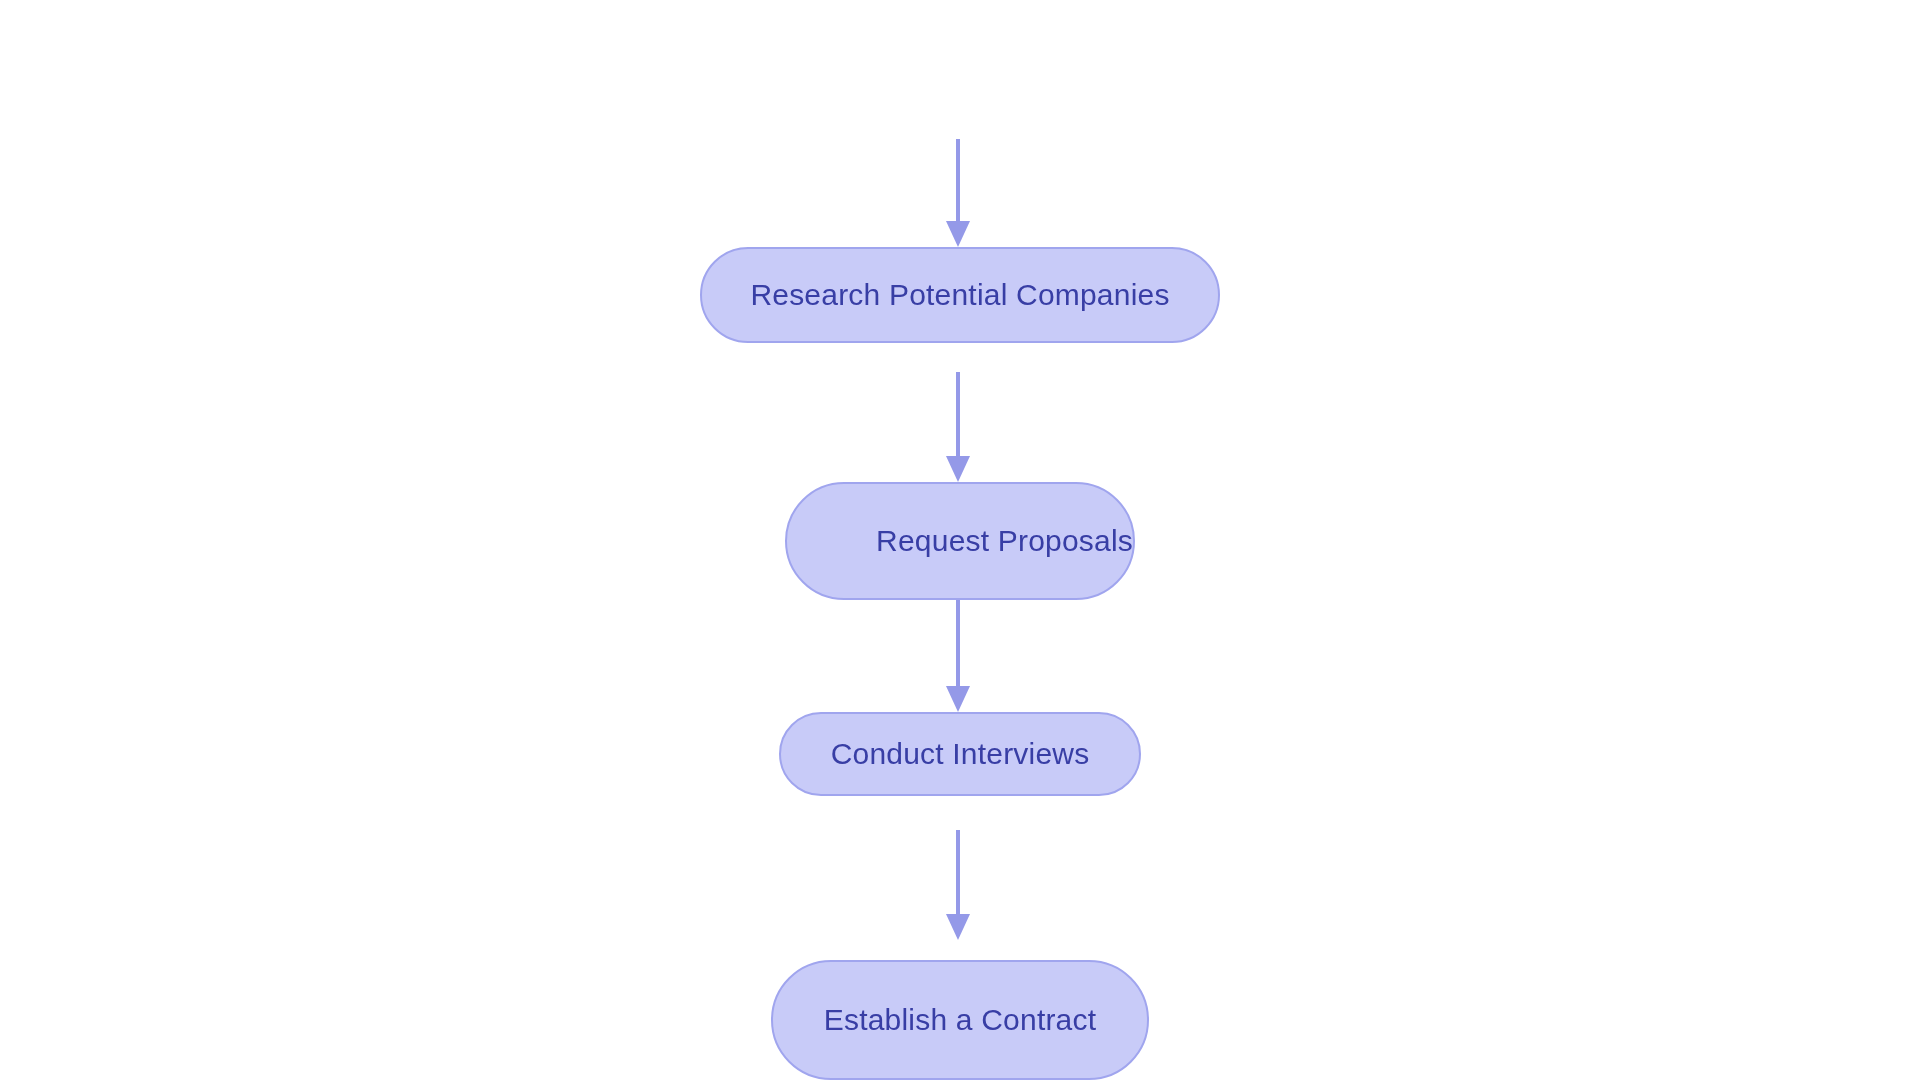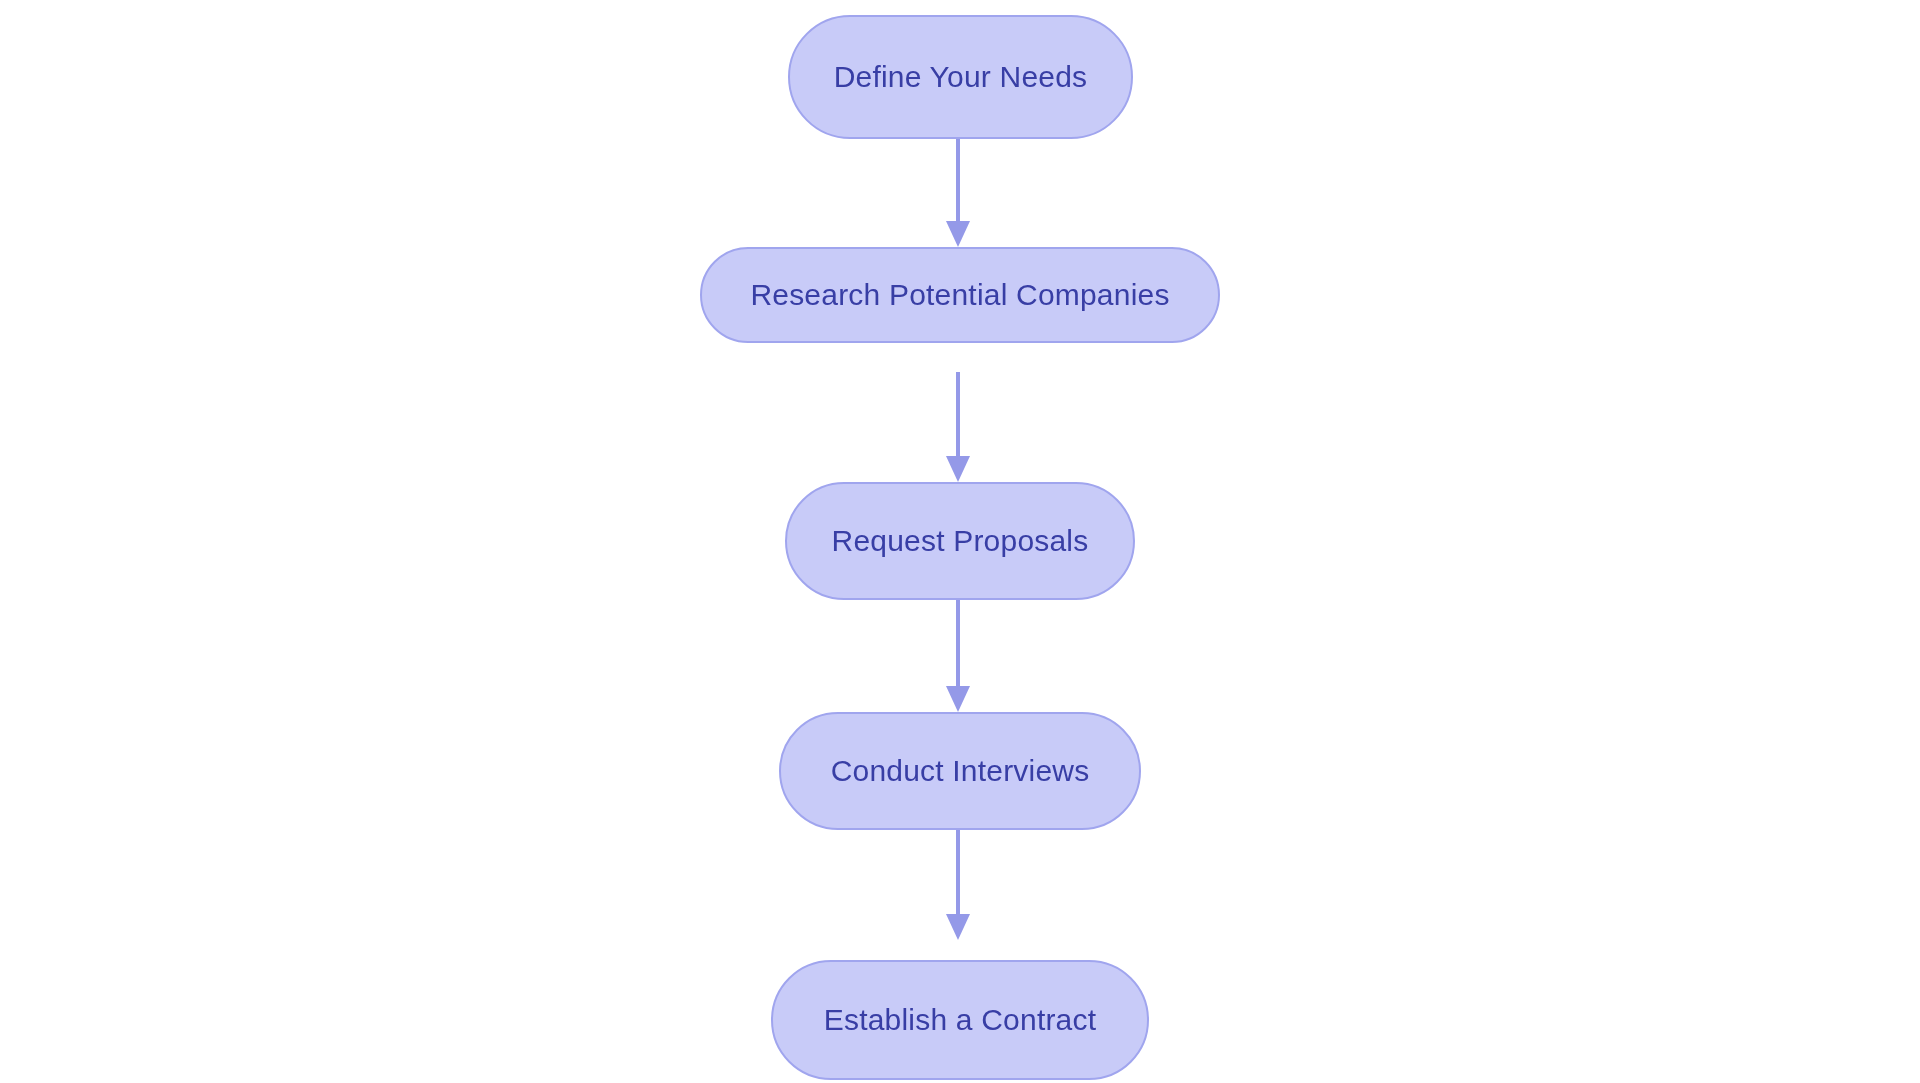--- a/index.html
+++ b/index.html
@@ -29,22 +29,22 @@
     border-radius:62px;
     color:var(--node-text);
     font-size:30px;
     font-weight:400;
     letter-spacing:0.2px;
     text-align:center;
     white-space:nowrap;
   }
   .n1{left:788px; top:15px;  width:345px; height:124px;}
   .n2{left:700px; top:247px; width:520px; height:96px;}
-  .n3{left:785px; top:482px; width:350px; height:118px;}
-  .n4{left:779px; top:712px; width:362px; height:118px;}
+  .n3{left:785px; top:482px; width:350px; height:118px;justify-content:flex-end;}
+  .n4{left:779px; top:712px; width:362px; height:84px;}
   .n5{left:771px; top:960px; width:378px; height:120px;}
   .arrow{
     position:absolute;
     left:946px;
     width:24px;
     display:flex;
     flex-direction:column;
     align-items:center;
   }
   .a1{top:139px; height:108px;}
@@ -62,23 +62,20 @@
     border-left:12px solid transparent;
     border-right:12px solid transparent;
     border-top:26px solid var(--arrow);
   }
 </style>
 </head>
 <body>
 
 <div class="canvas">
 
-  <div class="node n1">
-    <span>Define Your Needs</span>
-  </div>
 
   <div class="arrow a1">
     <div class="shaft"></div>
     <div class="head"></div>
   </div>
 
   <div class="node n2">
     <span>Research Potential Companies</span>
   </div>
 

